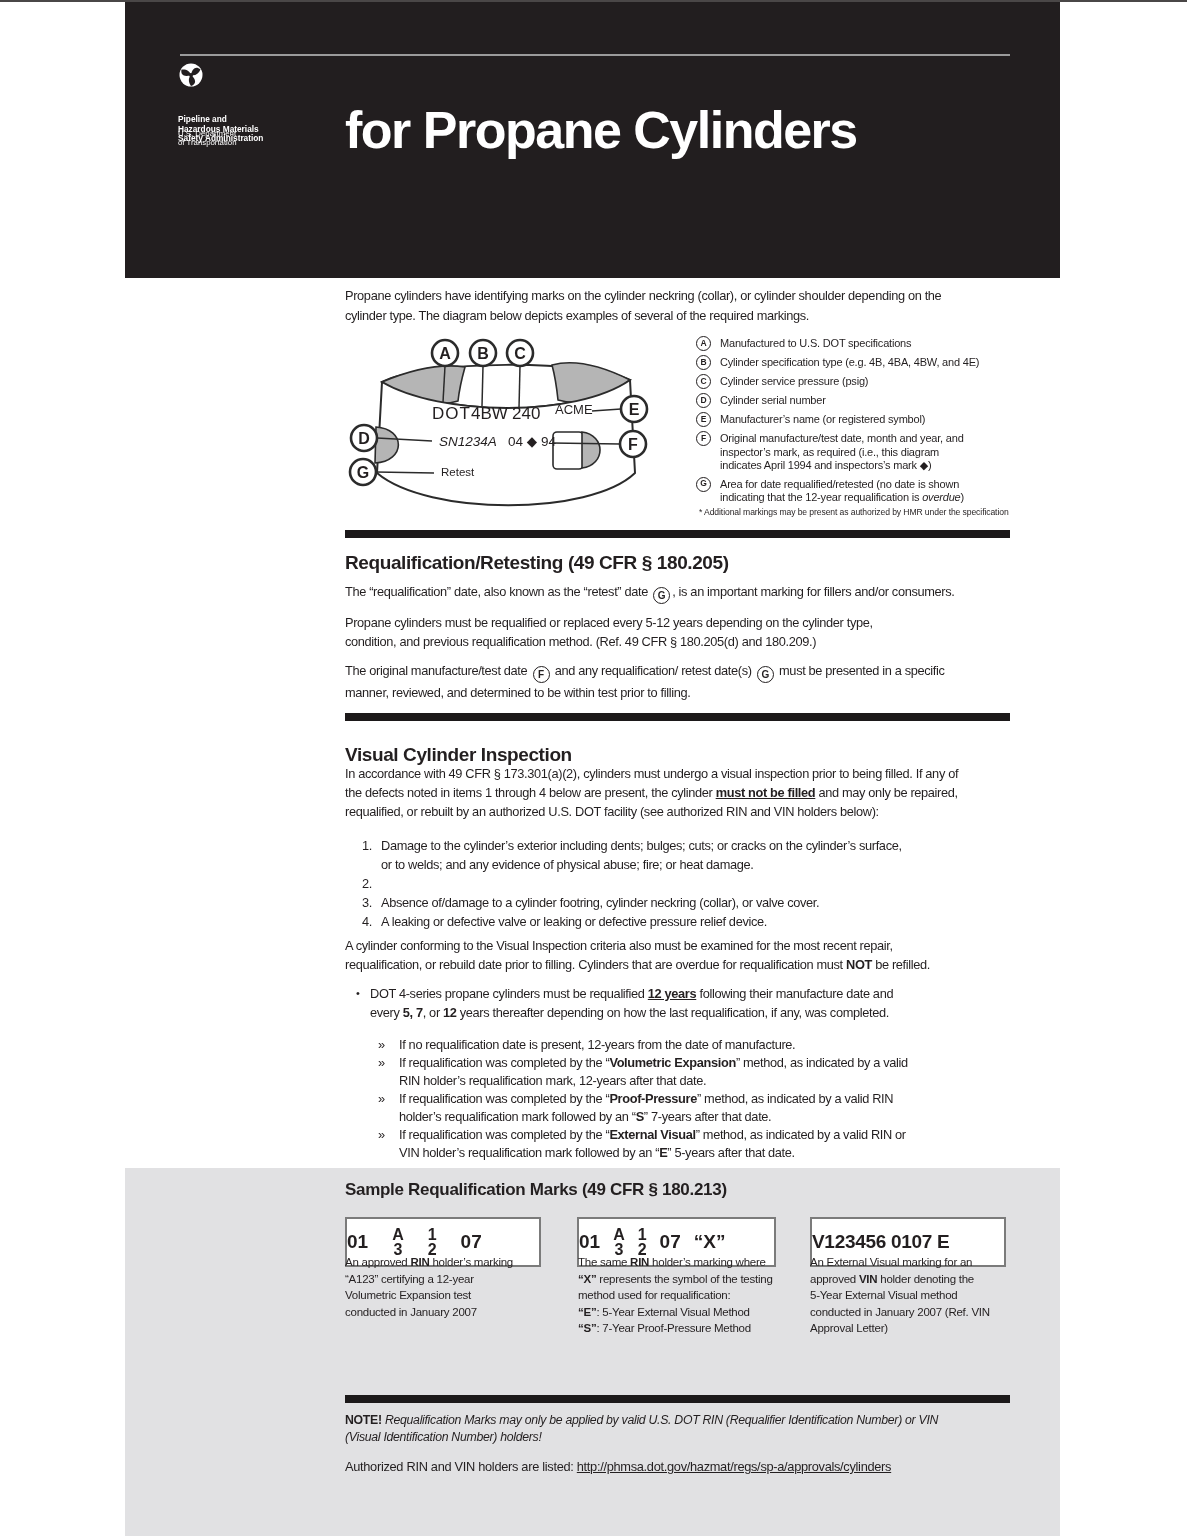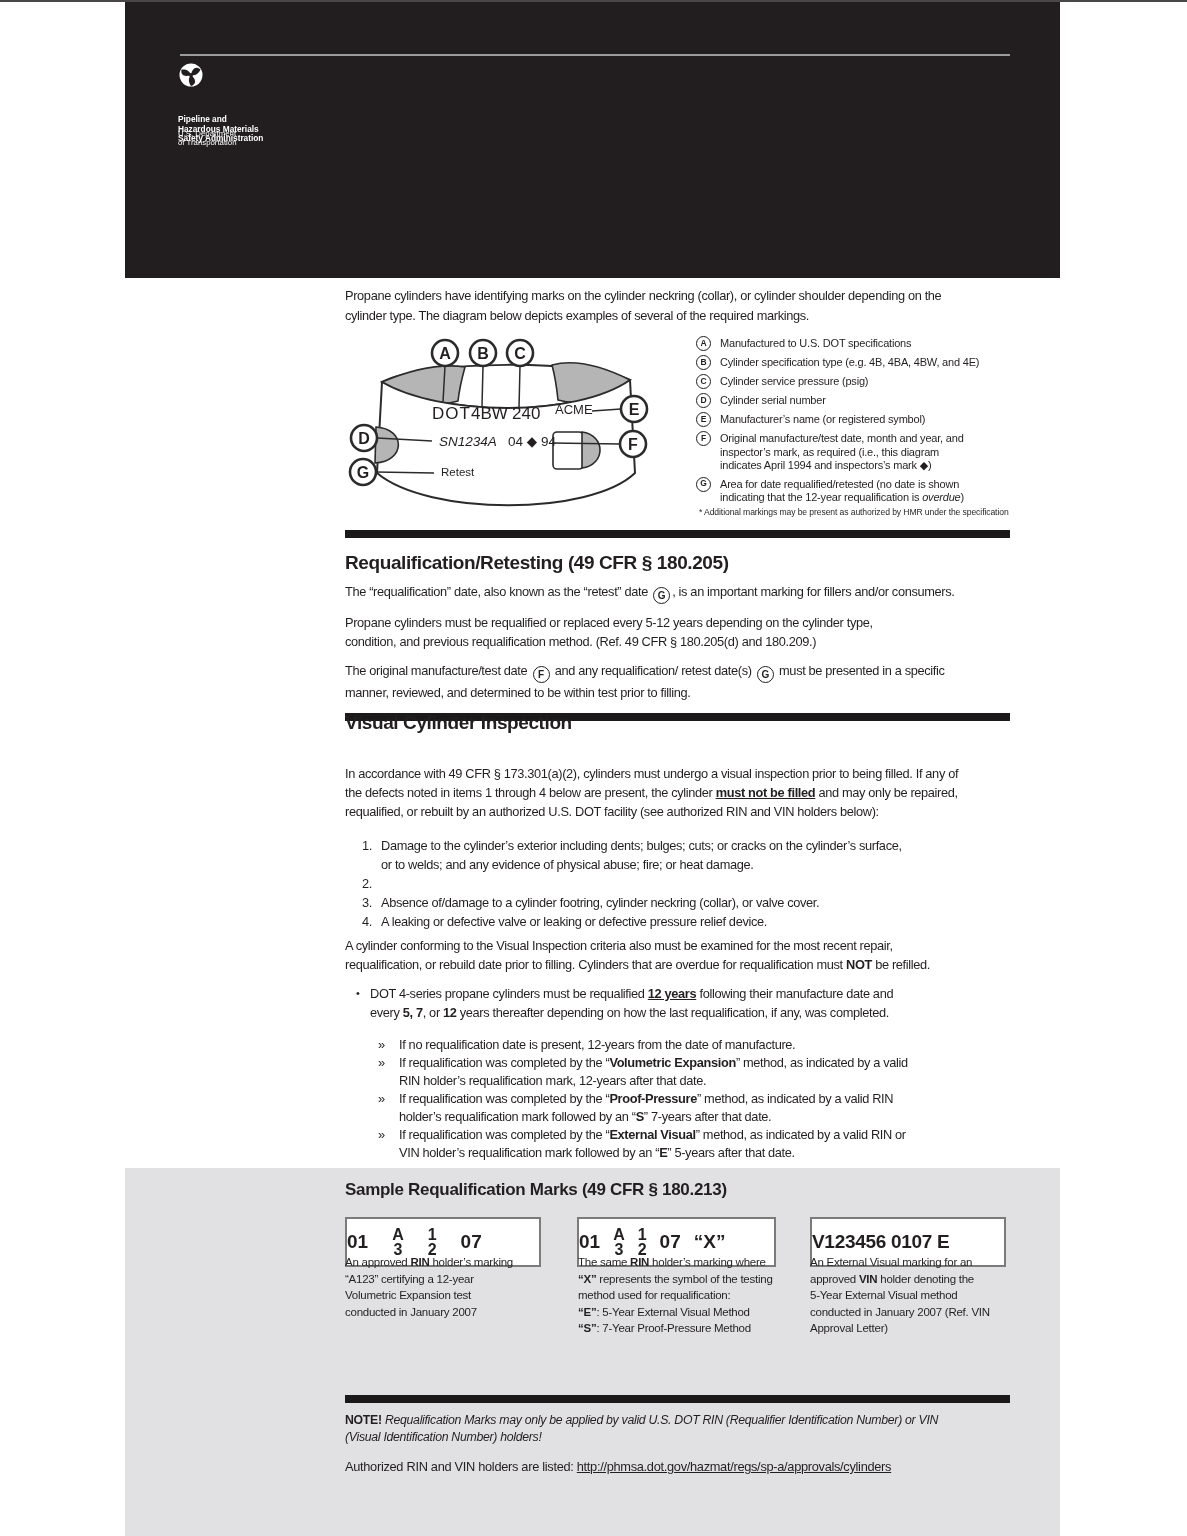--- a/index.html
+++ b/index.html
@@ -79,20 +79,21 @@
     <div class="dept">
       <div>U.S. Department</div>
       <div>of Transportation</div>
     </div>
     <div class="agency">
       <div>Pipeline and</div>
       <div>Hazardous Materials</div>
       <div>Safety Administration</div>
     </div>
     <div class="title">
+      <div>for Propane Cylinders</div>
     </div>
   </div>
 
   <div class="p intro"><span>Propane cylinders have identifying marks on the cylinder neckring (collar), or cylinder shoulder depending on the</span><br><span>cylinder type.  The diagram below depicts examples of several of the required markings.</span></div>
 
   <svg class="diagram-svg" width="345" height="205" viewBox="0 0 345 205">
 
     <path d="M 42 52 C 85 30, 247 29, 290 50 C 235 88, 100 86, 42 52 Z" fill="#ffffff" stroke="#2b2b2b" stroke-width="2"></path>
     <path d="M 42 52 C 80 36, 105 34, 125 37 C 120 55, 119 62, 118 71 C 90 80, 60 66, 42 52 Z" fill="#b5b5b5" stroke="#2b2b2b" stroke-width="1.6"></path>
     <path d="M 290 50 C 252 31, 227 31, 212 35 C 216 50, 217 60, 218 70 C 245 78, 272 64, 290 50 Z" fill="#b5b5b5" stroke="#2b2b2b" stroke-width="1.6"></path>
@@ -172,21 +173,21 @@
   </div>
   <div class="legend-foot">* Additional markings may be present as authorized by HMR under the specification</div>
 
   <div class="bar" style="top:530px"></div>
   <div class="h2" style="top:552px">Requalification/Retesting (49 CFR § 180.205)</div>
   <div class="p" style="top:582px"><span>The “requalification” date, also known as the “retest” date </span><span class="circ">G</span><span>, is an important marking for fillers and/or consumers.</span></div>
   <div class="p" style="top:613px"><span>Propane cylinders must be requalified or replaced every 5-12 years depending on the cylinder type,</span><br><span>condition, and previous requalification method. (Ref. 49 CFR § 180.205(d) and 180.209.)</span></div>
   <div class="p" style="top:661px"><span>The original manufacture/test date </span><span class="circ">F</span><span> and any requalification/ retest date(s) </span><span class="circ">G</span><span> must be presented in a specific</span><br><span>manner, reviewed, and determined to be within test prior to filling.</span></div>
 
   <div class="bar" style="top:713px"></div>
-  <div class="h2" style="top:712px">Visual Cylinder Inspection</div>
+  <div class="h2" style="top:744px">Visual Cylinder Inspection</div>
   <div class="p" style="top:764px"><span>In accordance with 49 CFR § 173.301(a)(2), cylinders must undergo a visual inspection prior to being filled.  If any of</span><br><span>the defects noted in items 1 through 4 below are present, the cylinder </span><span class="b u">must not be filled</span><span> and may only be repaired,</span><br><span>requalified, or rebuilt by an authorized U.S. DOT facility (see authorized RIN and VIN holders below):</span></div>
 
   <div class="numlist">
     <div class="nrow">
         <span class="nnum">1.</span>
         <div><span>Damage to the cylinder’s exterior including dents; bulges; cuts; or cracks on the cylinder’s surface,</span><br><span>or to welds; and any evidence of physical abuse; fire; or heat damage.</span></div>
       </div>
     <div class="nrow">
         <span class="nnum">2.</span>
       </div>

